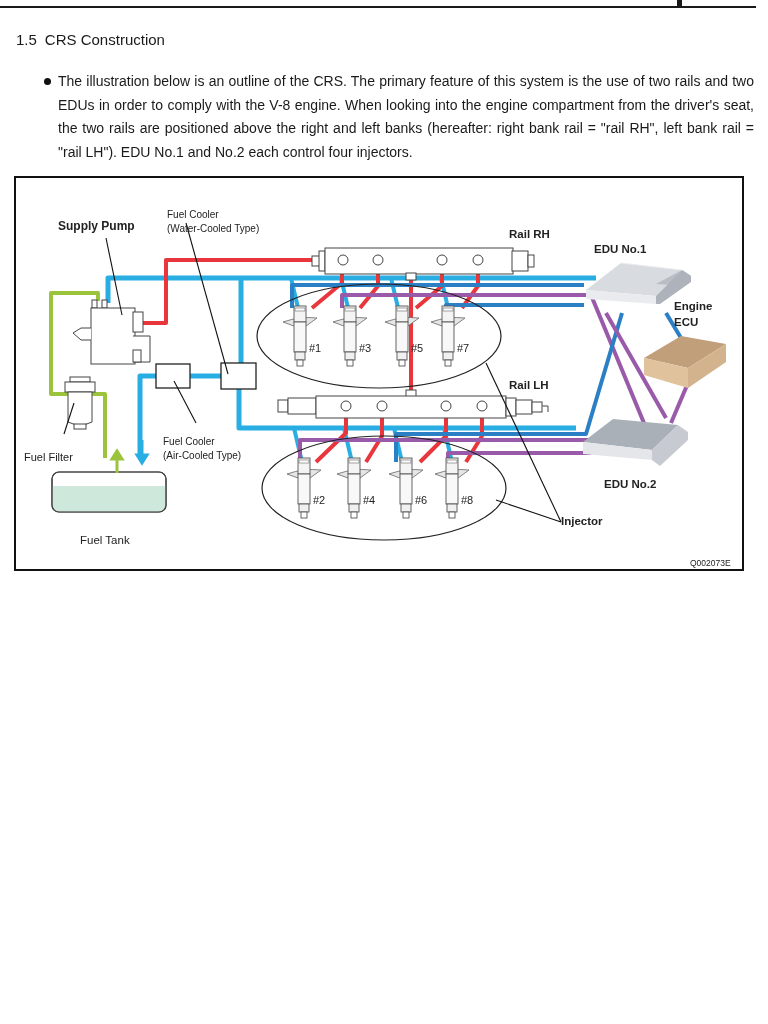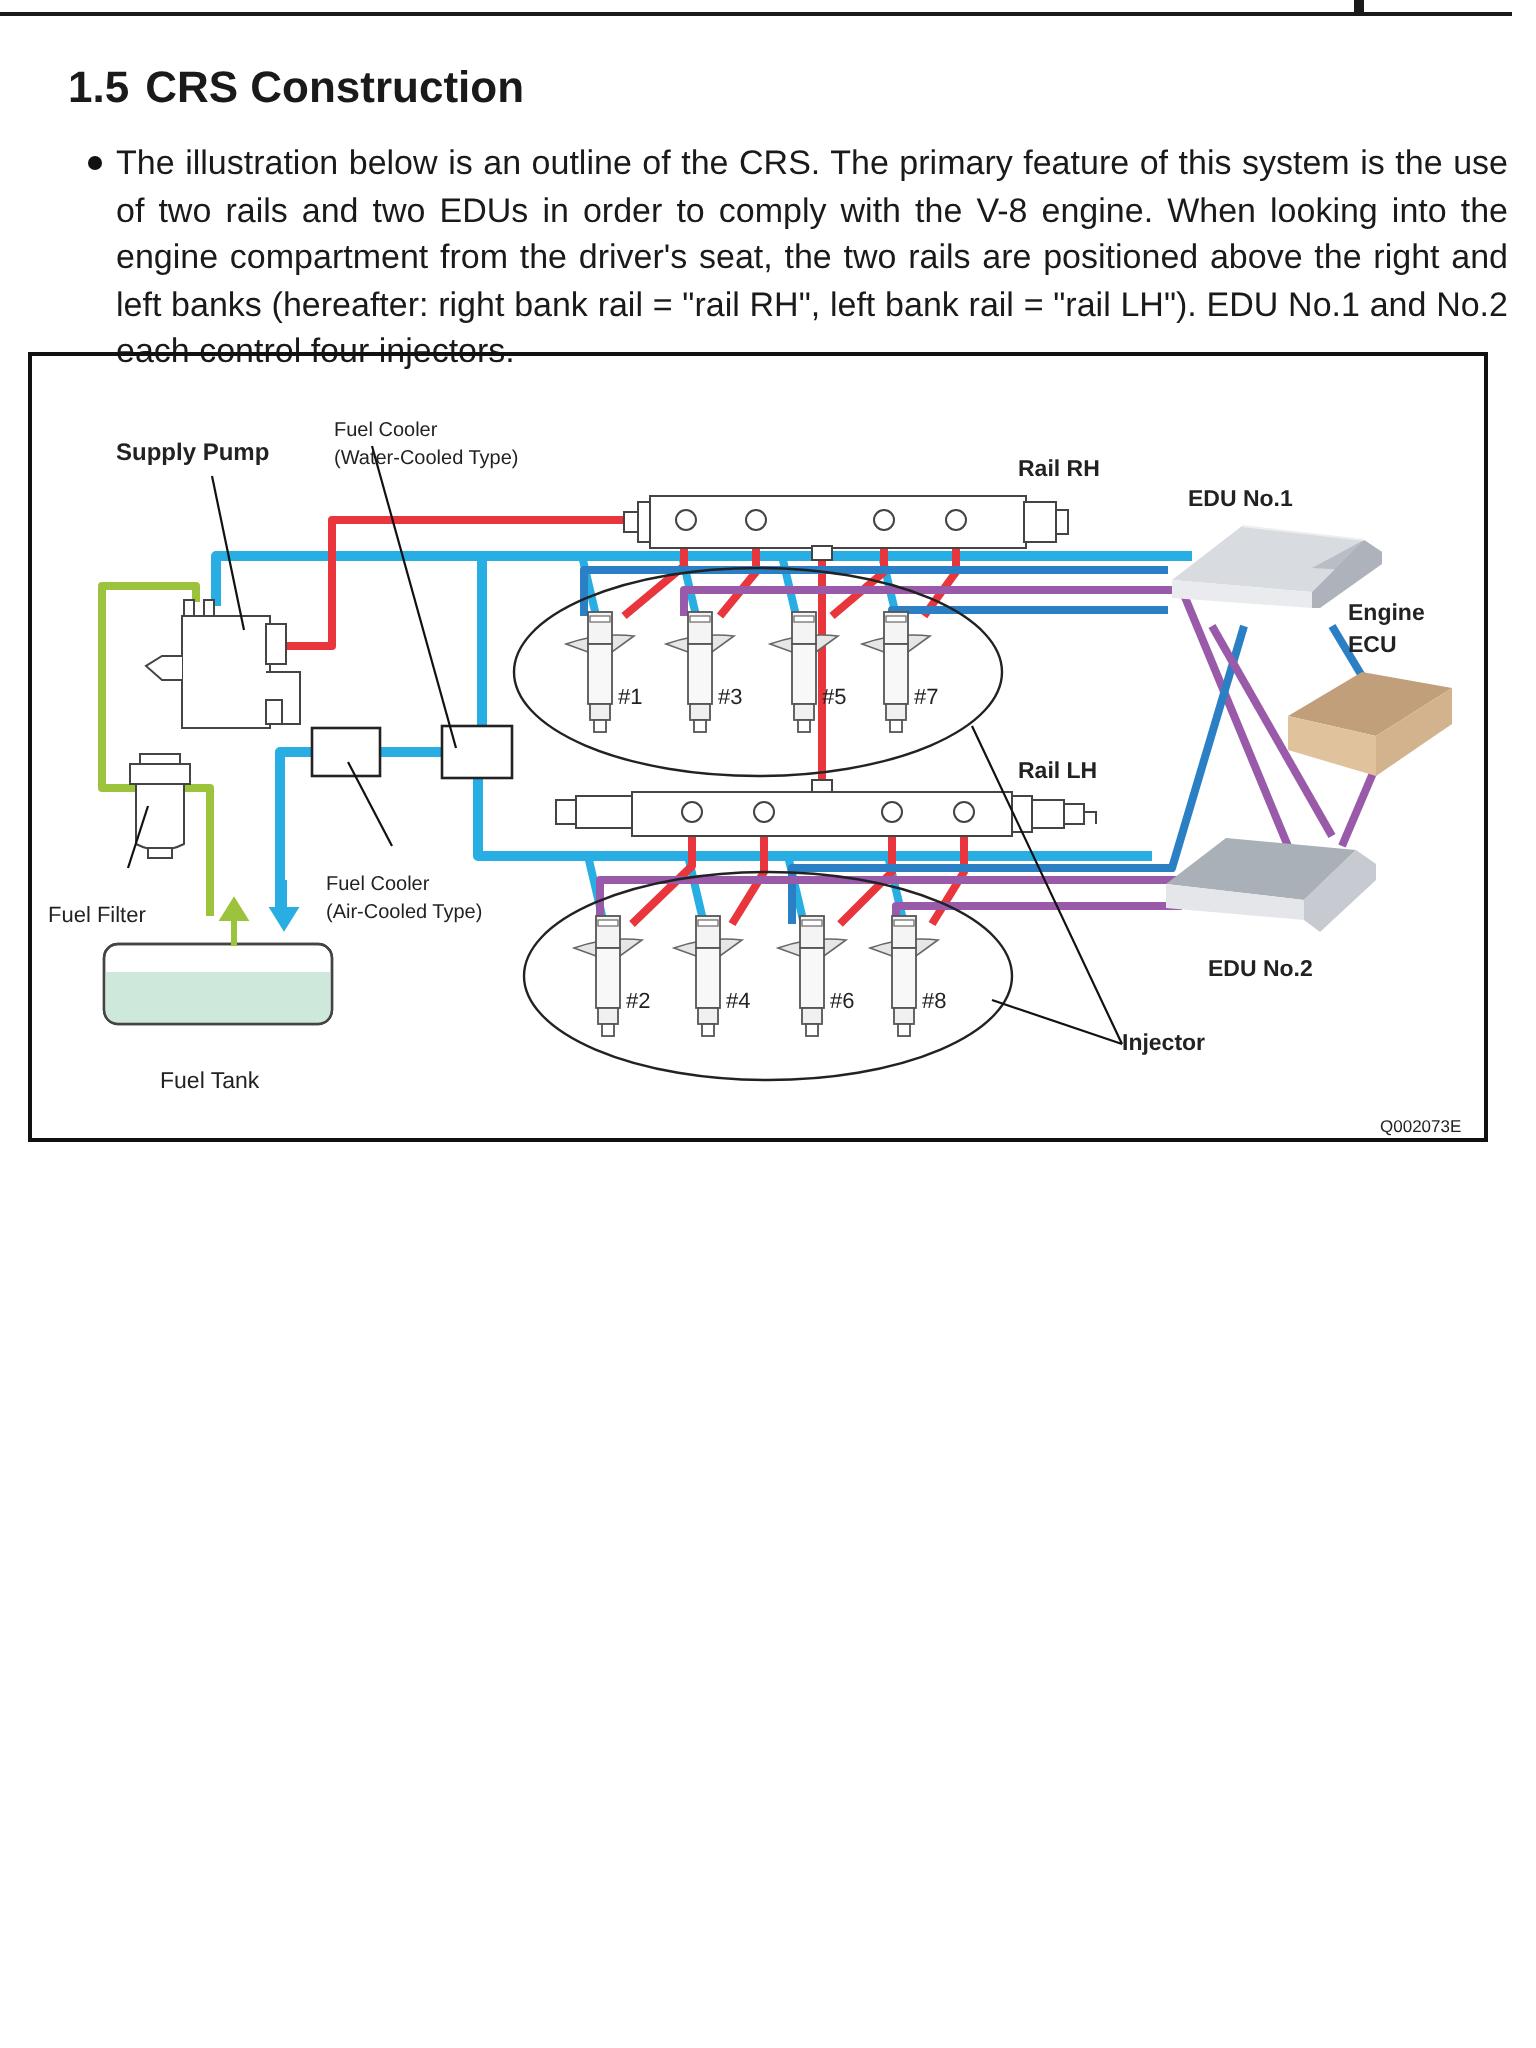--- a/index.html
+++ b/index.html
@@ -1,21 +1,21 @@
 <!DOCTYPE html>
 <html><head>
   <meta charset="utf-8">
   <style>
     html, body { margin: 0; padding: 0; background: #ffffff; }
     body { width: 768px; height: 1024px; position: relative; overflow: hidden; font-family: "Liberation Sans", sans-serif; color: #1a1a1a; }
     .top-rule { position: absolute; left: 0; top: 6px; width: 756px; height: 2px; background: #1a1a1a; }
     .top-tick { position: absolute; left: 677px; top: 0; width: 5px; height: 8px; background: #1a1a1a; }
-    .section-title { position: absolute; left: 34px; top: 31px; font-size: 22px; font-weight: bold; margin: 0; letter-spacing: 0; }
+    .section-title { position: absolute; left: 16px; top: 31px; font-size: 15px; font-weight: normal; margin: 0; letter-spacing: 0; }
     .section-title .num { margin-right: 8px; }
-    .bullet-para { position: absolute; left: 44px; top: 70px; width: 710px; font-size: 17px; line-height: 23.5px; margin: 0; }
+    .bullet-para { position: absolute; left: 44px; top: 70px; width: 710px; font-size: 14px; line-height: 23.5px; margin: 0; }
     .bullet-para .dot { position: absolute; left: 0; top: 8px; width: 7px; height: 7px; border-radius: 50%; background: #111; }
     .bullet-para .text { display: block; padding-left: 14px; text-align: justify; }
     .figure { position: absolute; left: 14px; top: 176px; width: 730px; height: 395px; border: 2px solid #111; box-sizing: border-box; }
     .figure svg { position: absolute; left: 0; top: 0; }
     .lbl { font-family: "Liberation Sans", sans-serif; fill: #222; }
     .lbl-b { font-family: "Liberation Sans", sans-serif; fill: #222; font-weight: bold; }
   </style>
 </head>
 <body>
 

